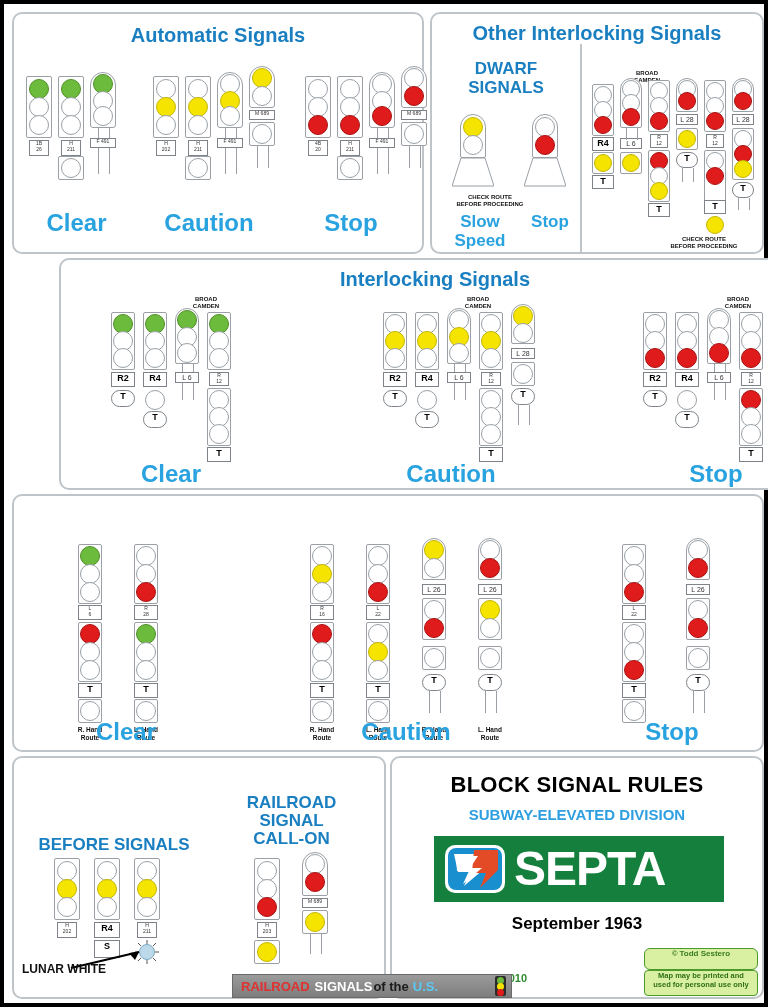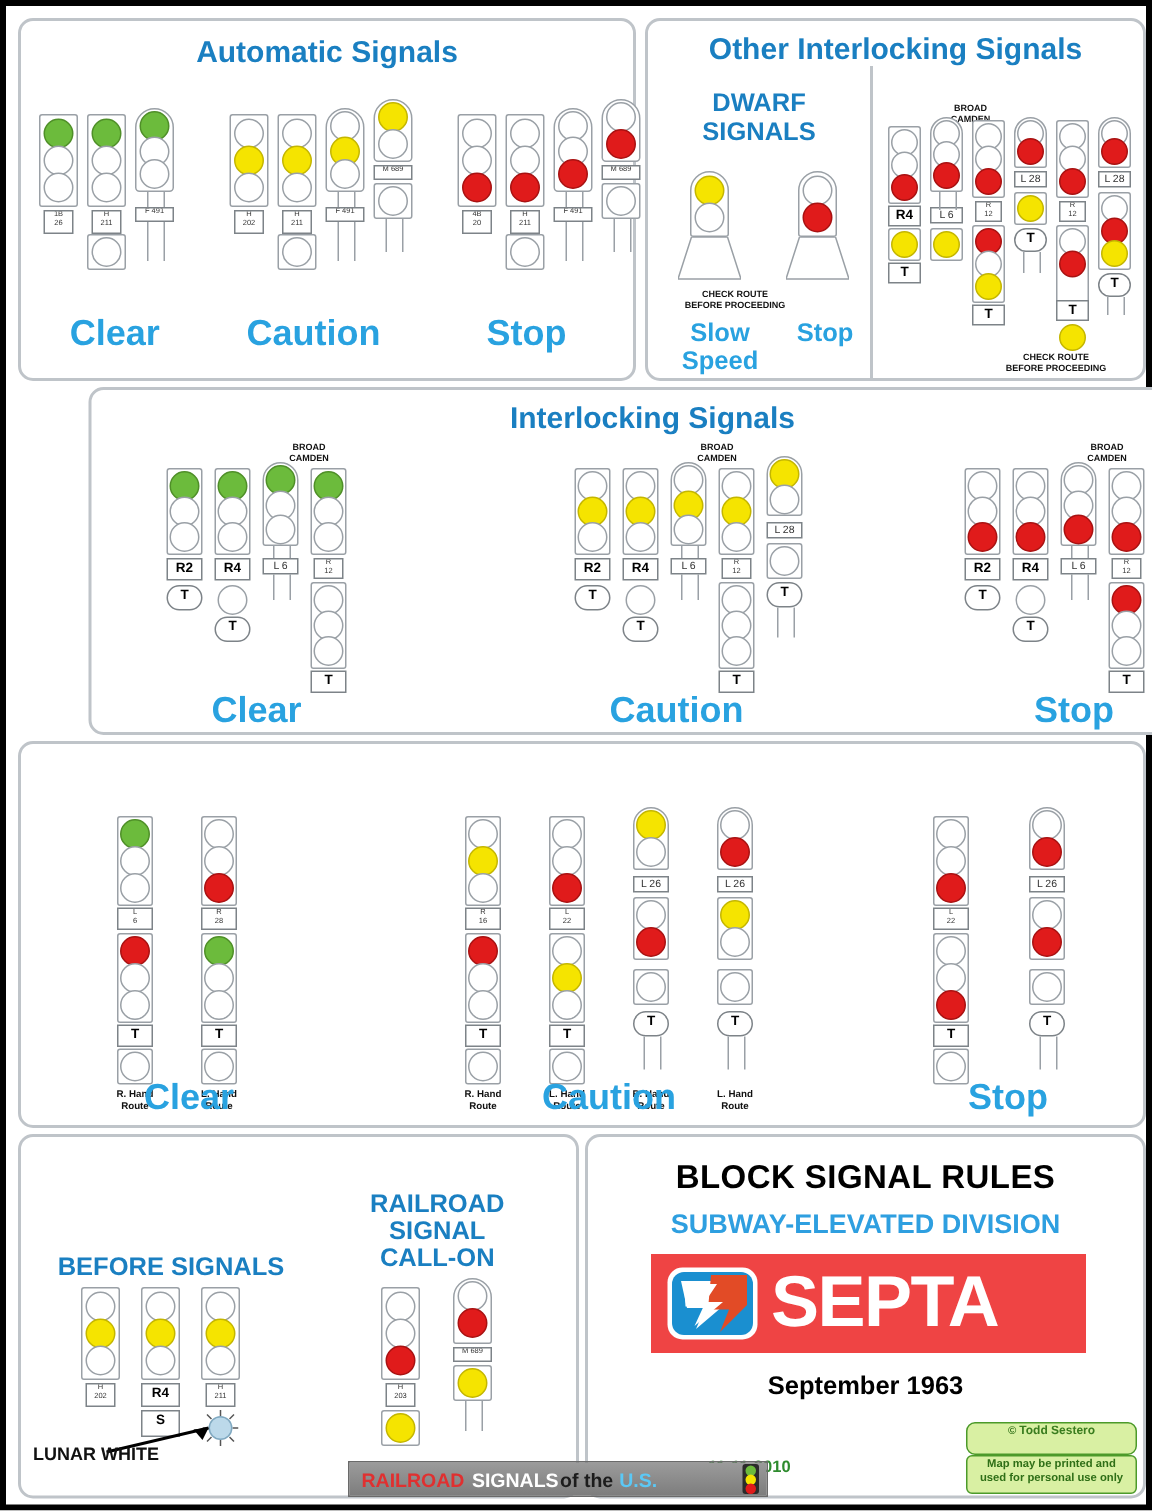--- a/index.html
+++ b/index.html
@@ -26,22 +26,22 @@
          text-align:center;color:#333;font-size:5px;line-height:5.5px;overflow:hidden;}
   .plate.big{font-size:9px;line-height:11px;font-weight:bold;color:#000;}
   .pole{position:absolute;border-left:1px solid #9aa0a6;border-right:1px solid #9aa0a6;}
   .cap{position:absolute;text-align:center;font-size:6px;line-height:7px;color:#111;font-weight:bold;}
   .cap2{position:absolute;text-align:center;font-size:6.5px;line-height:7.5px;color:#111;font-weight:bold;}
 
   .vdiv{position:absolute;border-left:2px solid #bfc4c9;}
 
   
   .brtitle{position:absolute;width:100%;text-align:center;font-weight:bold;color:#000;font-size:22px;letter-spacing:.3px;}
-  .brsub{position:absolute;width:100%;text-align:center;color:#2e9fe0;font-size:18px;font-weight:bold;}
-  .septabar{position:absolute;background:#ef4444;display:flex;align-items:center;}
+  .brsub{position:absolute;width:100%;text-align:center;color:#2e9fe0;font-size:15px;font-weight:bold;}
+  .septabar{position:absolute;background:#15803d;display:flex;align-items:center;}
   .septaword{color:#fff;font-size:48px;font-weight:bold;letter-spacing:-1px;line-height:48px;}
   .brdate{position:absolute;width:100%;text-align:center;font-weight:bold;color:#000;font-size:17px;}
 
   .copybox{position:absolute;border:1px solid #4c9a2a;background:#d9f0a3;border-radius:4px;
            text-align:center;font-size:7.5px;line-height:9px;color:#2f6f17;font-weight:bold;}
   .copyname{color:#3a7d1f;font-size:8px;font-weight:bold;}
   .datestamp{position:absolute;color:#2e8b2e;font-weight:bold;font-size:11px;}
 
   .rsbar{position:absolute;background:linear-gradient(#9b9b9b,#7d7d7d);display:flex;align-items:center;
          border:1px solid #6a6a6a;}

